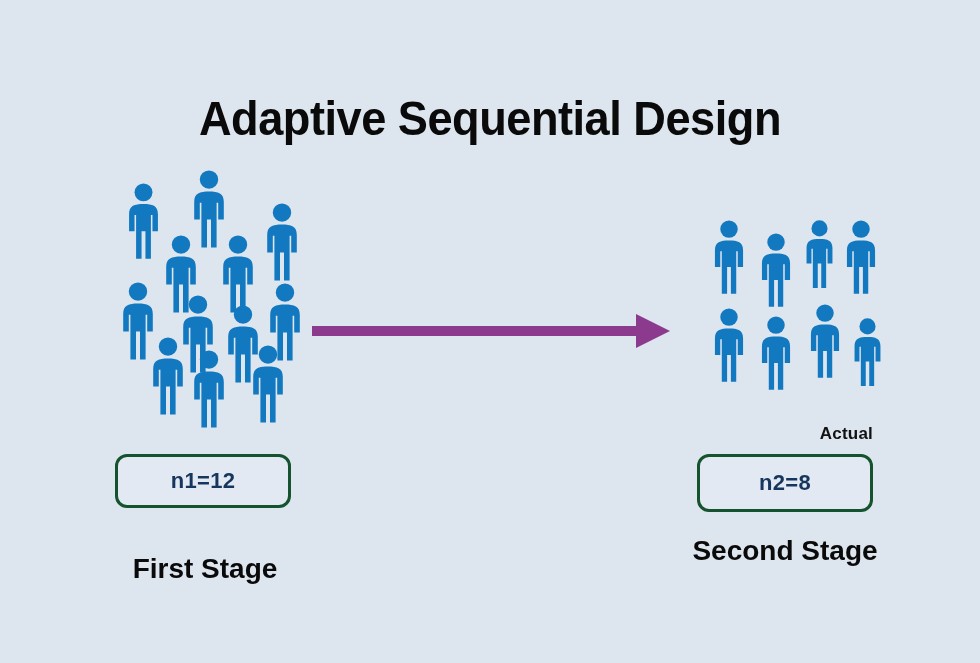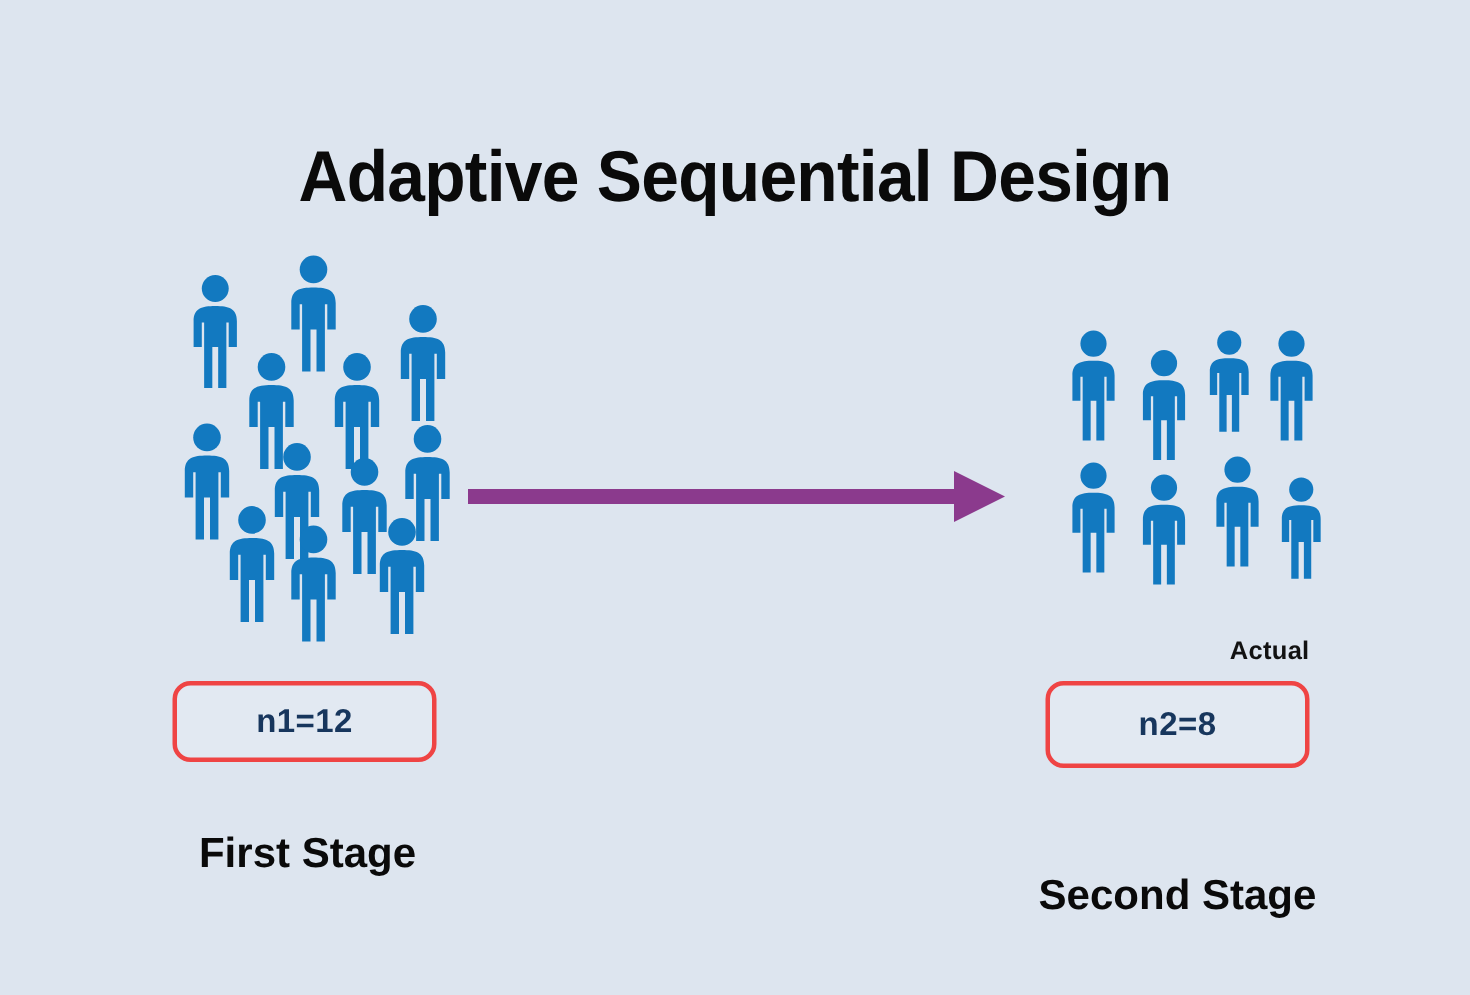--- a/index.html
+++ b/index.html
@@ -82,21 +82,21 @@
     top: 310px;
     width: 360px;
     height: 44px;
   }
   #arrow svg { display: block; }
 
   
   .stat-box {
     position: absolute;
     box-sizing: border-box;
-    border: 3px solid #ef4444;
+    border: 3px solid #14532d;
     border-radius: 12px;
     background: #e2e9f2;
     display: flex;
     align-items: center;
     justify-content: center;
     color: #17365d;
     font-family: "Liberation Sans Narrow", "Liberation Sans", sans-serif;
     font-weight: bold;
     font-size: 22px;
     letter-spacing: 0.3px;
@@ -138,21 +138,21 @@
     letter-spacing: 0px;
     white-space: nowrap;
   }
   #caption-first {
     left: 60px;
     top: 553px;
     width: 290px;
   }
   #caption-second {
     left: 640px;
-    top: 581px;
+    top: 535px;
     width: 290px;
   }
 </style>
 </head>
 <body>
 
 <div id="slide">
 
 
   <div id="title">Adaptive Sequential Design</div>

